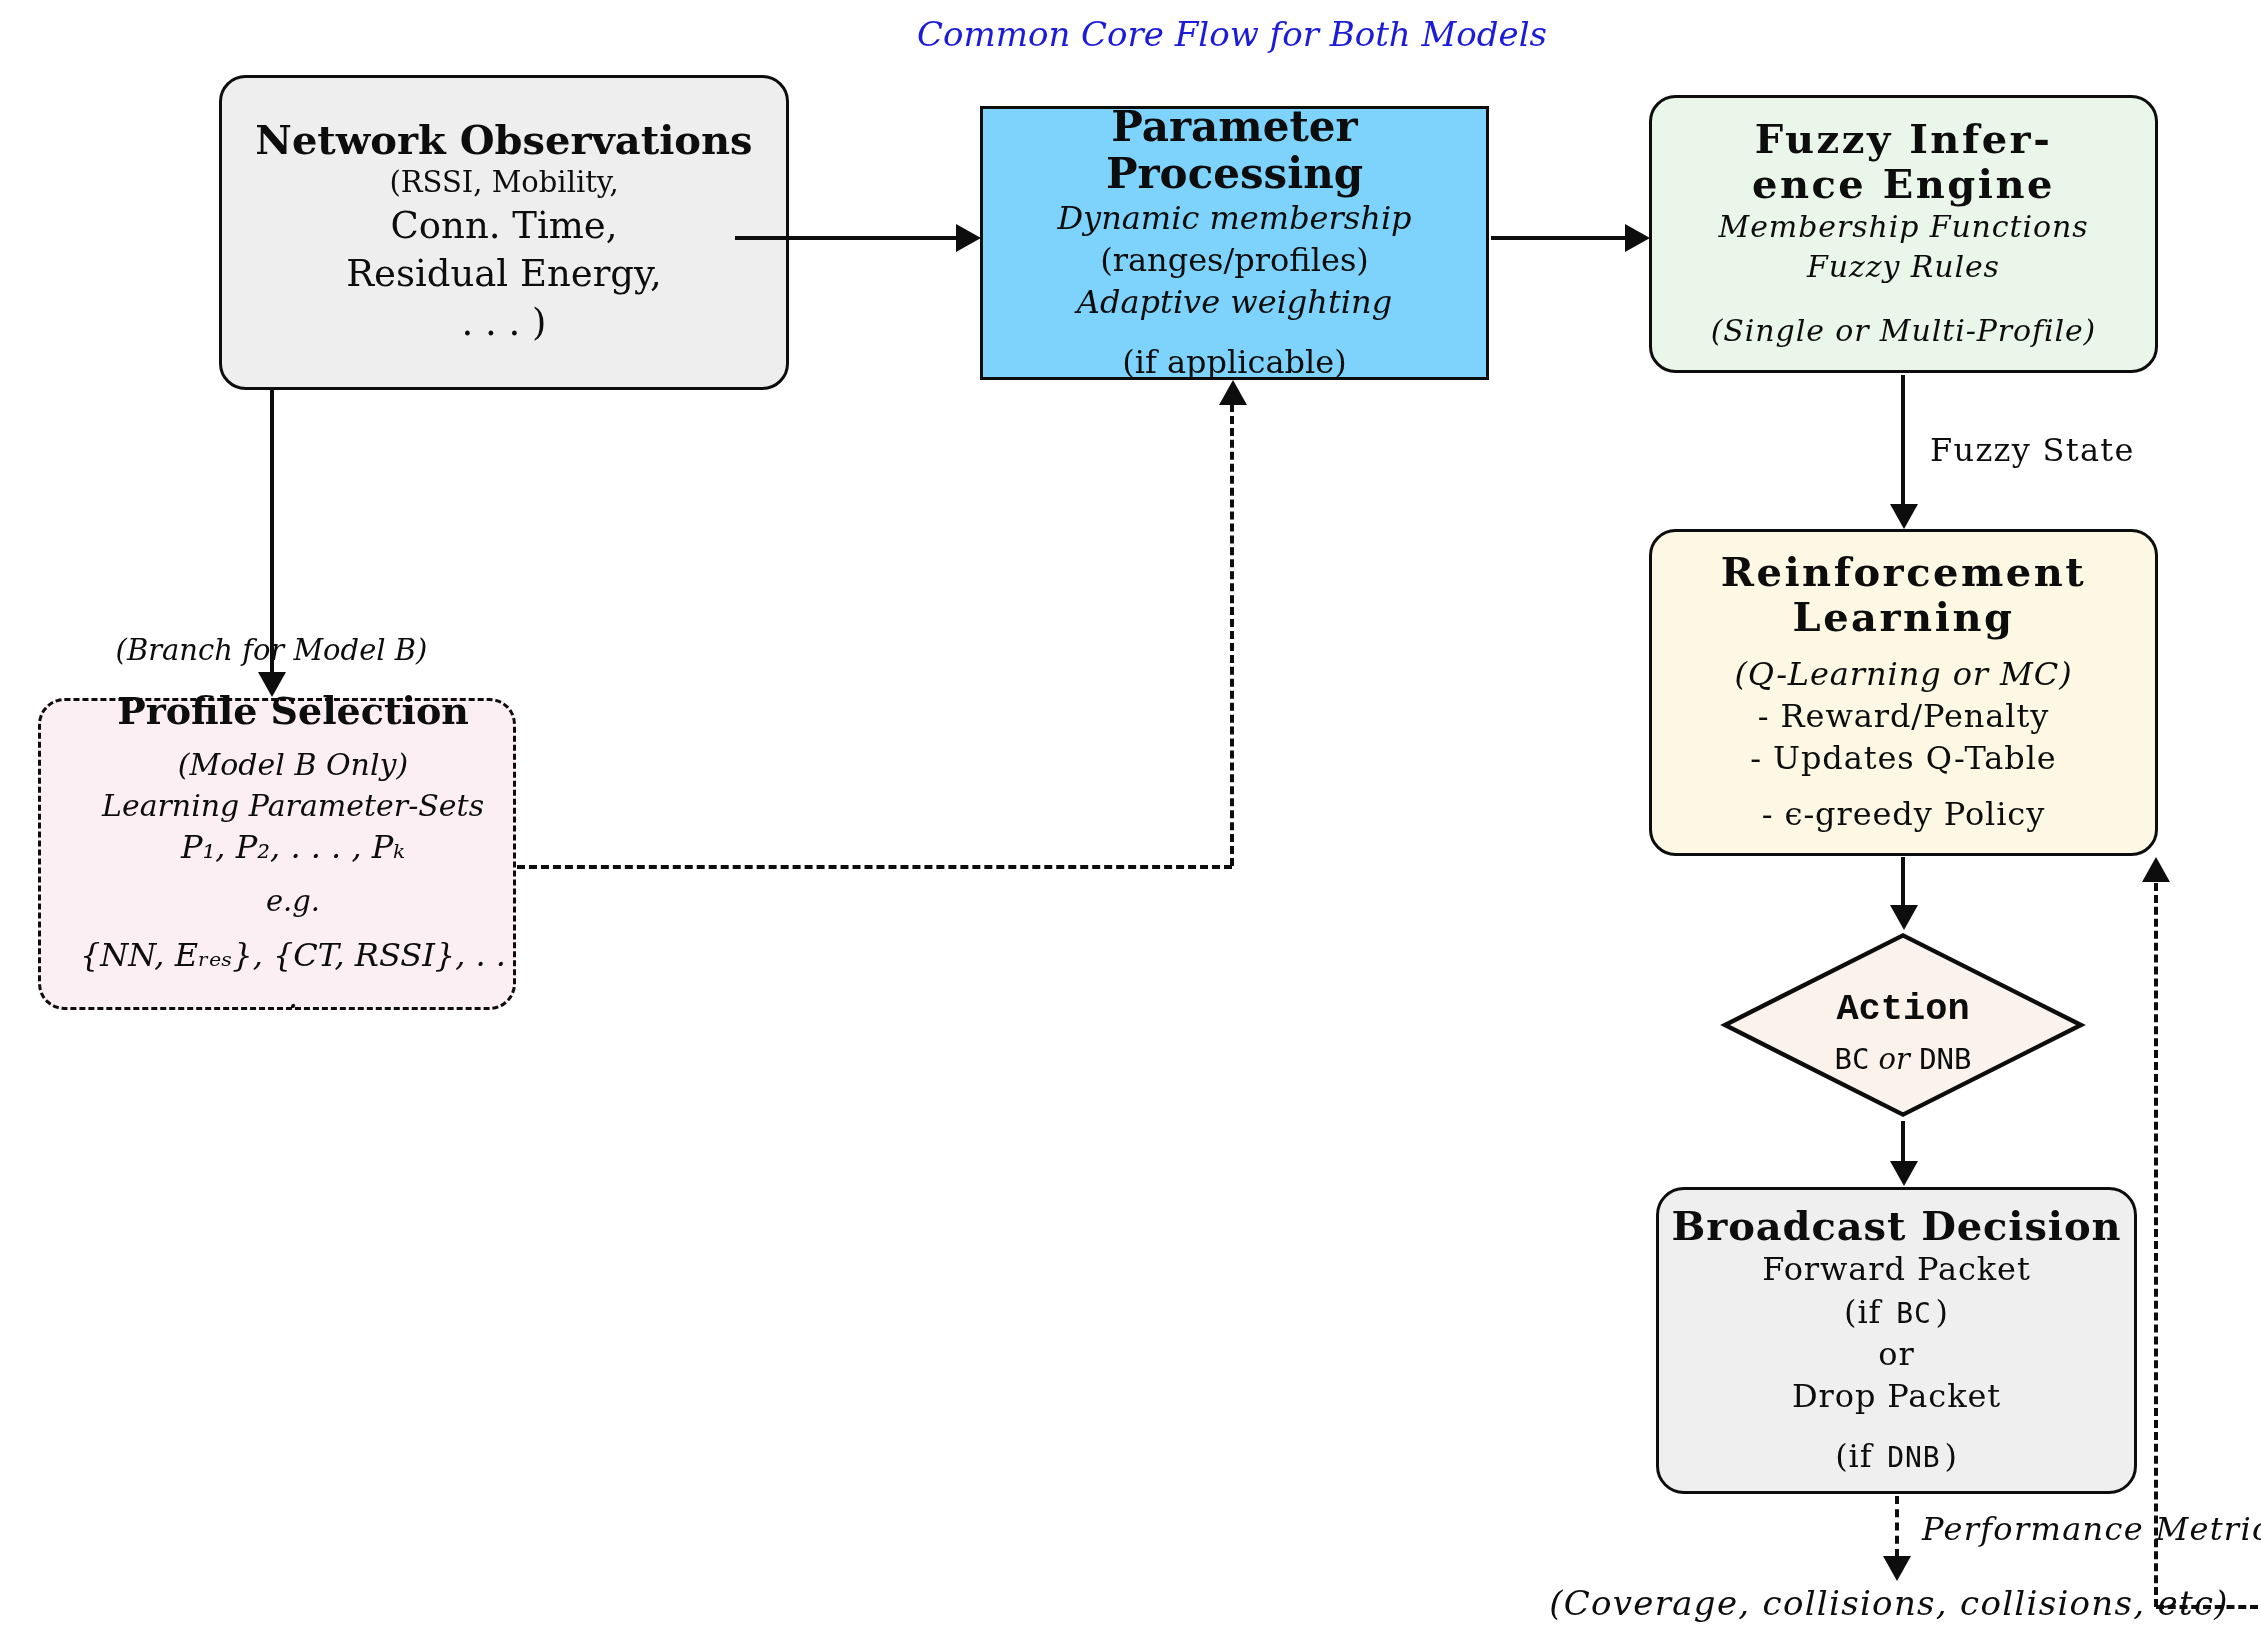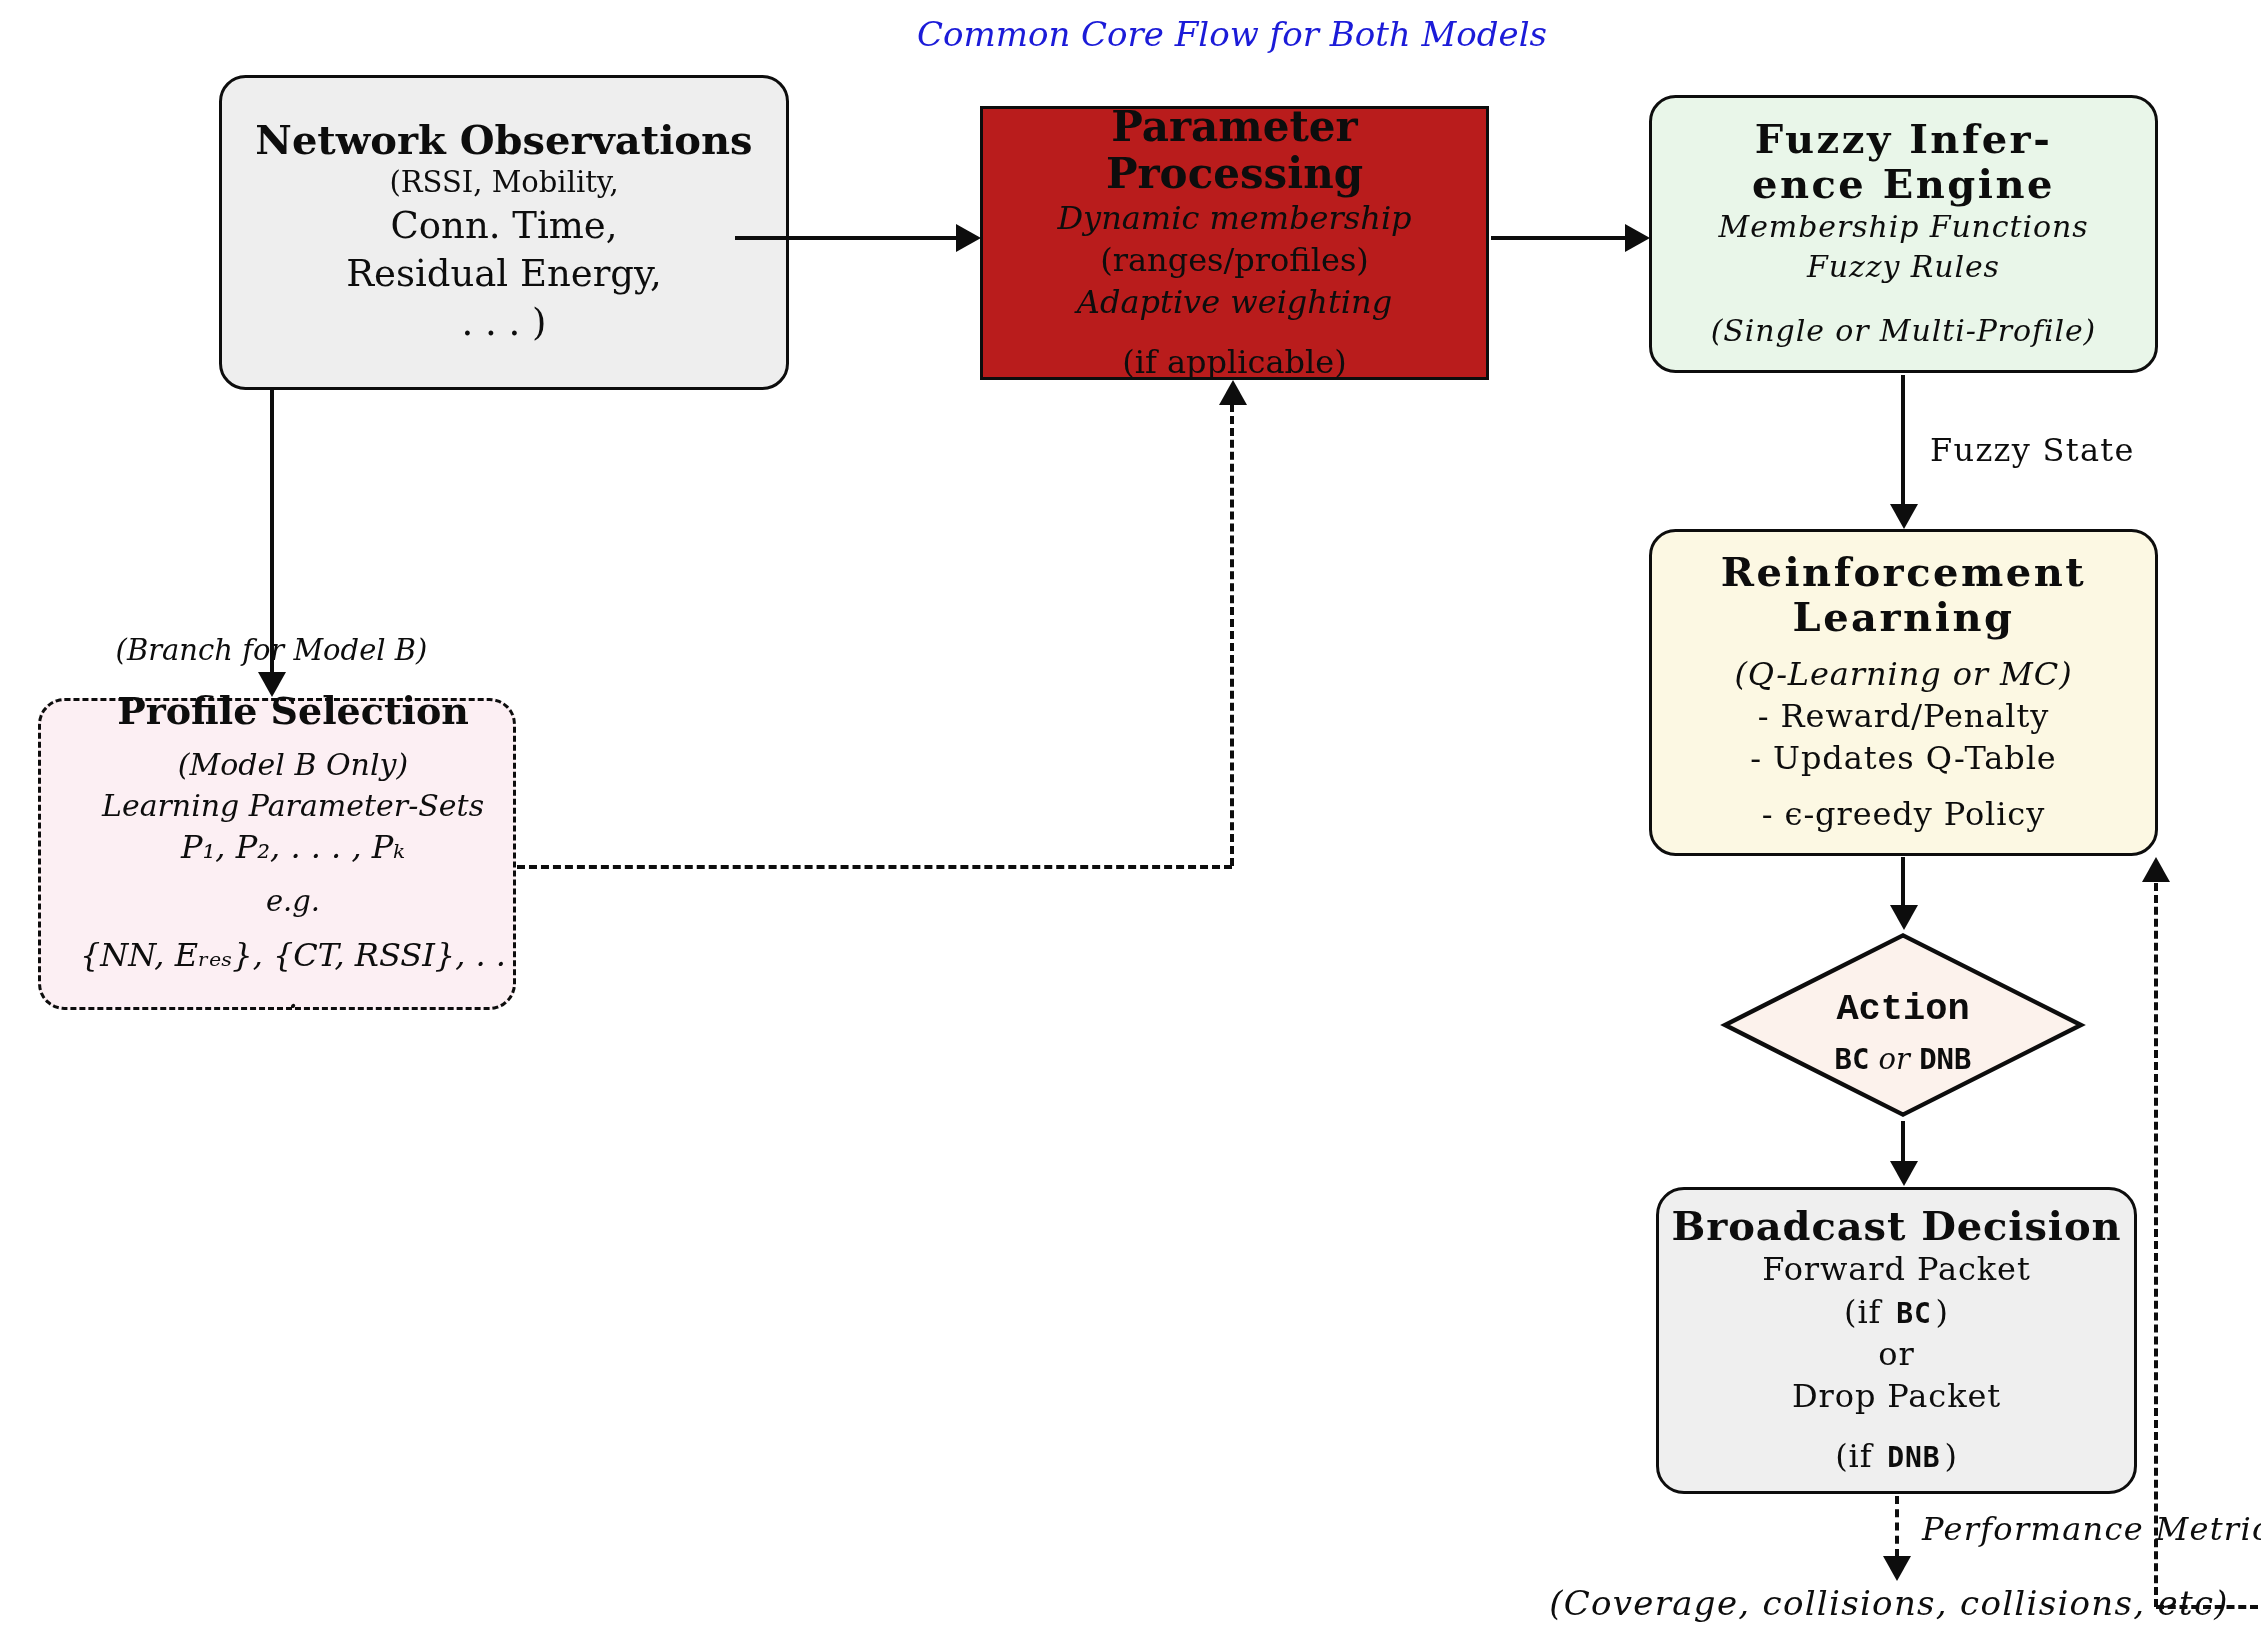--- a/index.html
+++ b/index.html
@@ -13,21 +13,21 @@
   }
   .box{
     position:absolute;box-sizing:border-box;
     border:3.8px solid #0d0d0d;
     display:flex;flex-direction:column;align-items:center;justify-content:center;
     text-align:center;
   }
   .rounded{border-radius:26.5px;}
   .bt{font-weight:bold;line-height:1.12;}
   .it{font-style:italic;}
-  .mono{font-family:"DejaVu Sans Mono",monospace;font-weight:bold;}
+  .mono{font-family:"DejaVu Sans Mono",monospace;}
   .ls1{letter-spacing:0.9px;}
   .ls3{letter-spacing:2.5px;}
   .hline{position:absolute;height:4.4px;background:#0d0d0d;}
   .vline{position:absolute;width:4.4px;background:#0d0d0d;}
   .dash-h{position:absolute;height:0;border-top:4.4px dashed #0d0d0d;}
   .dash-v{position:absolute;width:0;border-left:4.4px dashed #0d0d0d;}
   .arr-right{position:absolute;width:0;height:0;
     border-top:14px solid transparent;border-bottom:14px solid transparent;
     border-left:25px solid #0d0d0d;}
   .arr-down{position:absolute;width:0;height:0;
@@ -36,21 +36,21 @@
   .arr-up{position:absolute;width:0;height:0;
     border-left:14px solid transparent;border-right:14px solid transparent;
     border-bottom:25px solid #0d0d0d;}
   .lbl{position:absolute;white-space:nowrap;}
   .diagram-title{
     position:absolute;left:916px;top:14px;width:632px;
     text-align:center;font-size:34px;font-style:italic;color:#1b1bd8;
   }
   
   #net-obs{left:219px;top:75px;width:570px;height:315px;background:#eeeeee;}
-  #param-proc{left:980px;top:106px;width:509px;height:274px;background:#b91c1c;}
+  #param-proc{left:980px;top:106px;width:509px;height:274px;background:#7dd3fc;}
   #fuzzy{left:1649px;top:95px;width:509px;height:278px;background:#e9f6e9;}
   #profile-sel{left:38px;top:698px;width:478px;height:312px;background:#fceff3;border-style:dashed;padding-left:32px;}
   #rl{left:1649px;top:529px;width:509px;height:327px;background:#fcf8e3;}
   #broadcast{left:1656px;top:1187px;width:481px;height:307px;background:#efefef;border-radius:28px;}
   
   .t-netobs{font-size:40px;}
   .s46{font-size:29px;line-height:1.35;}
   .s58{font-size:37px;line-height:1.3;}
   .t-param{font-size:42px;}
   .s50{font-size:32px;line-height:1.32;}

